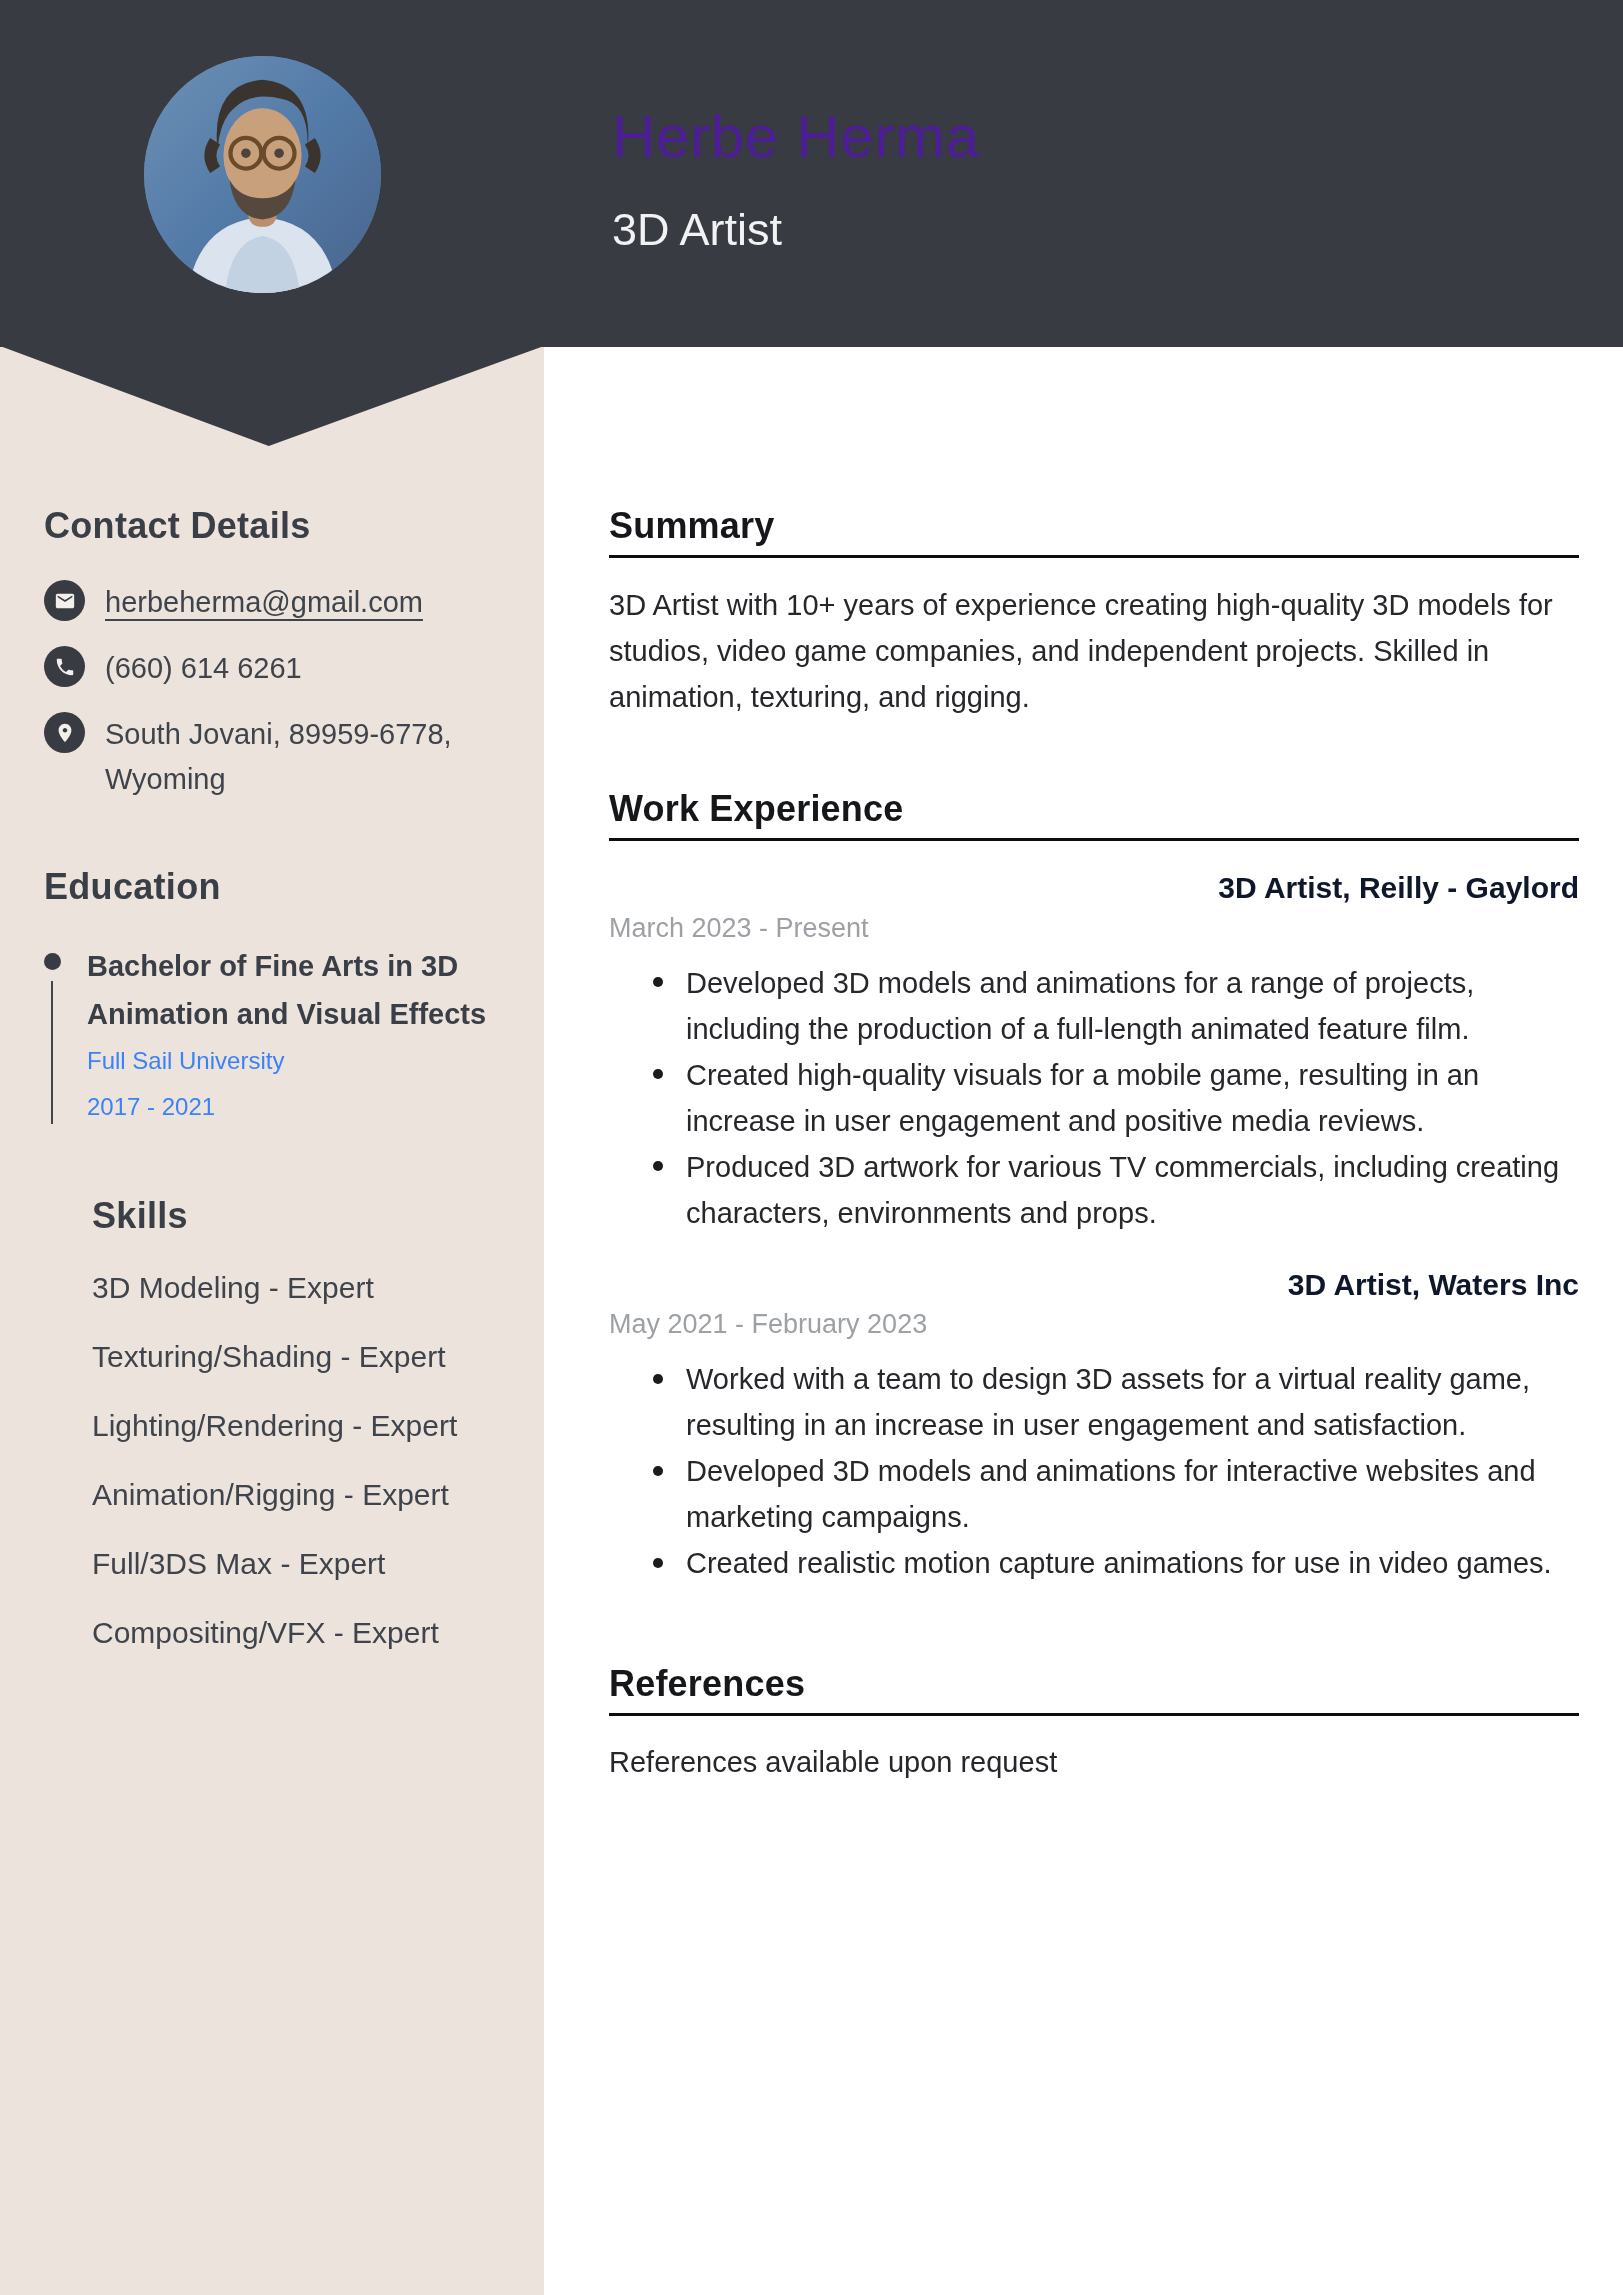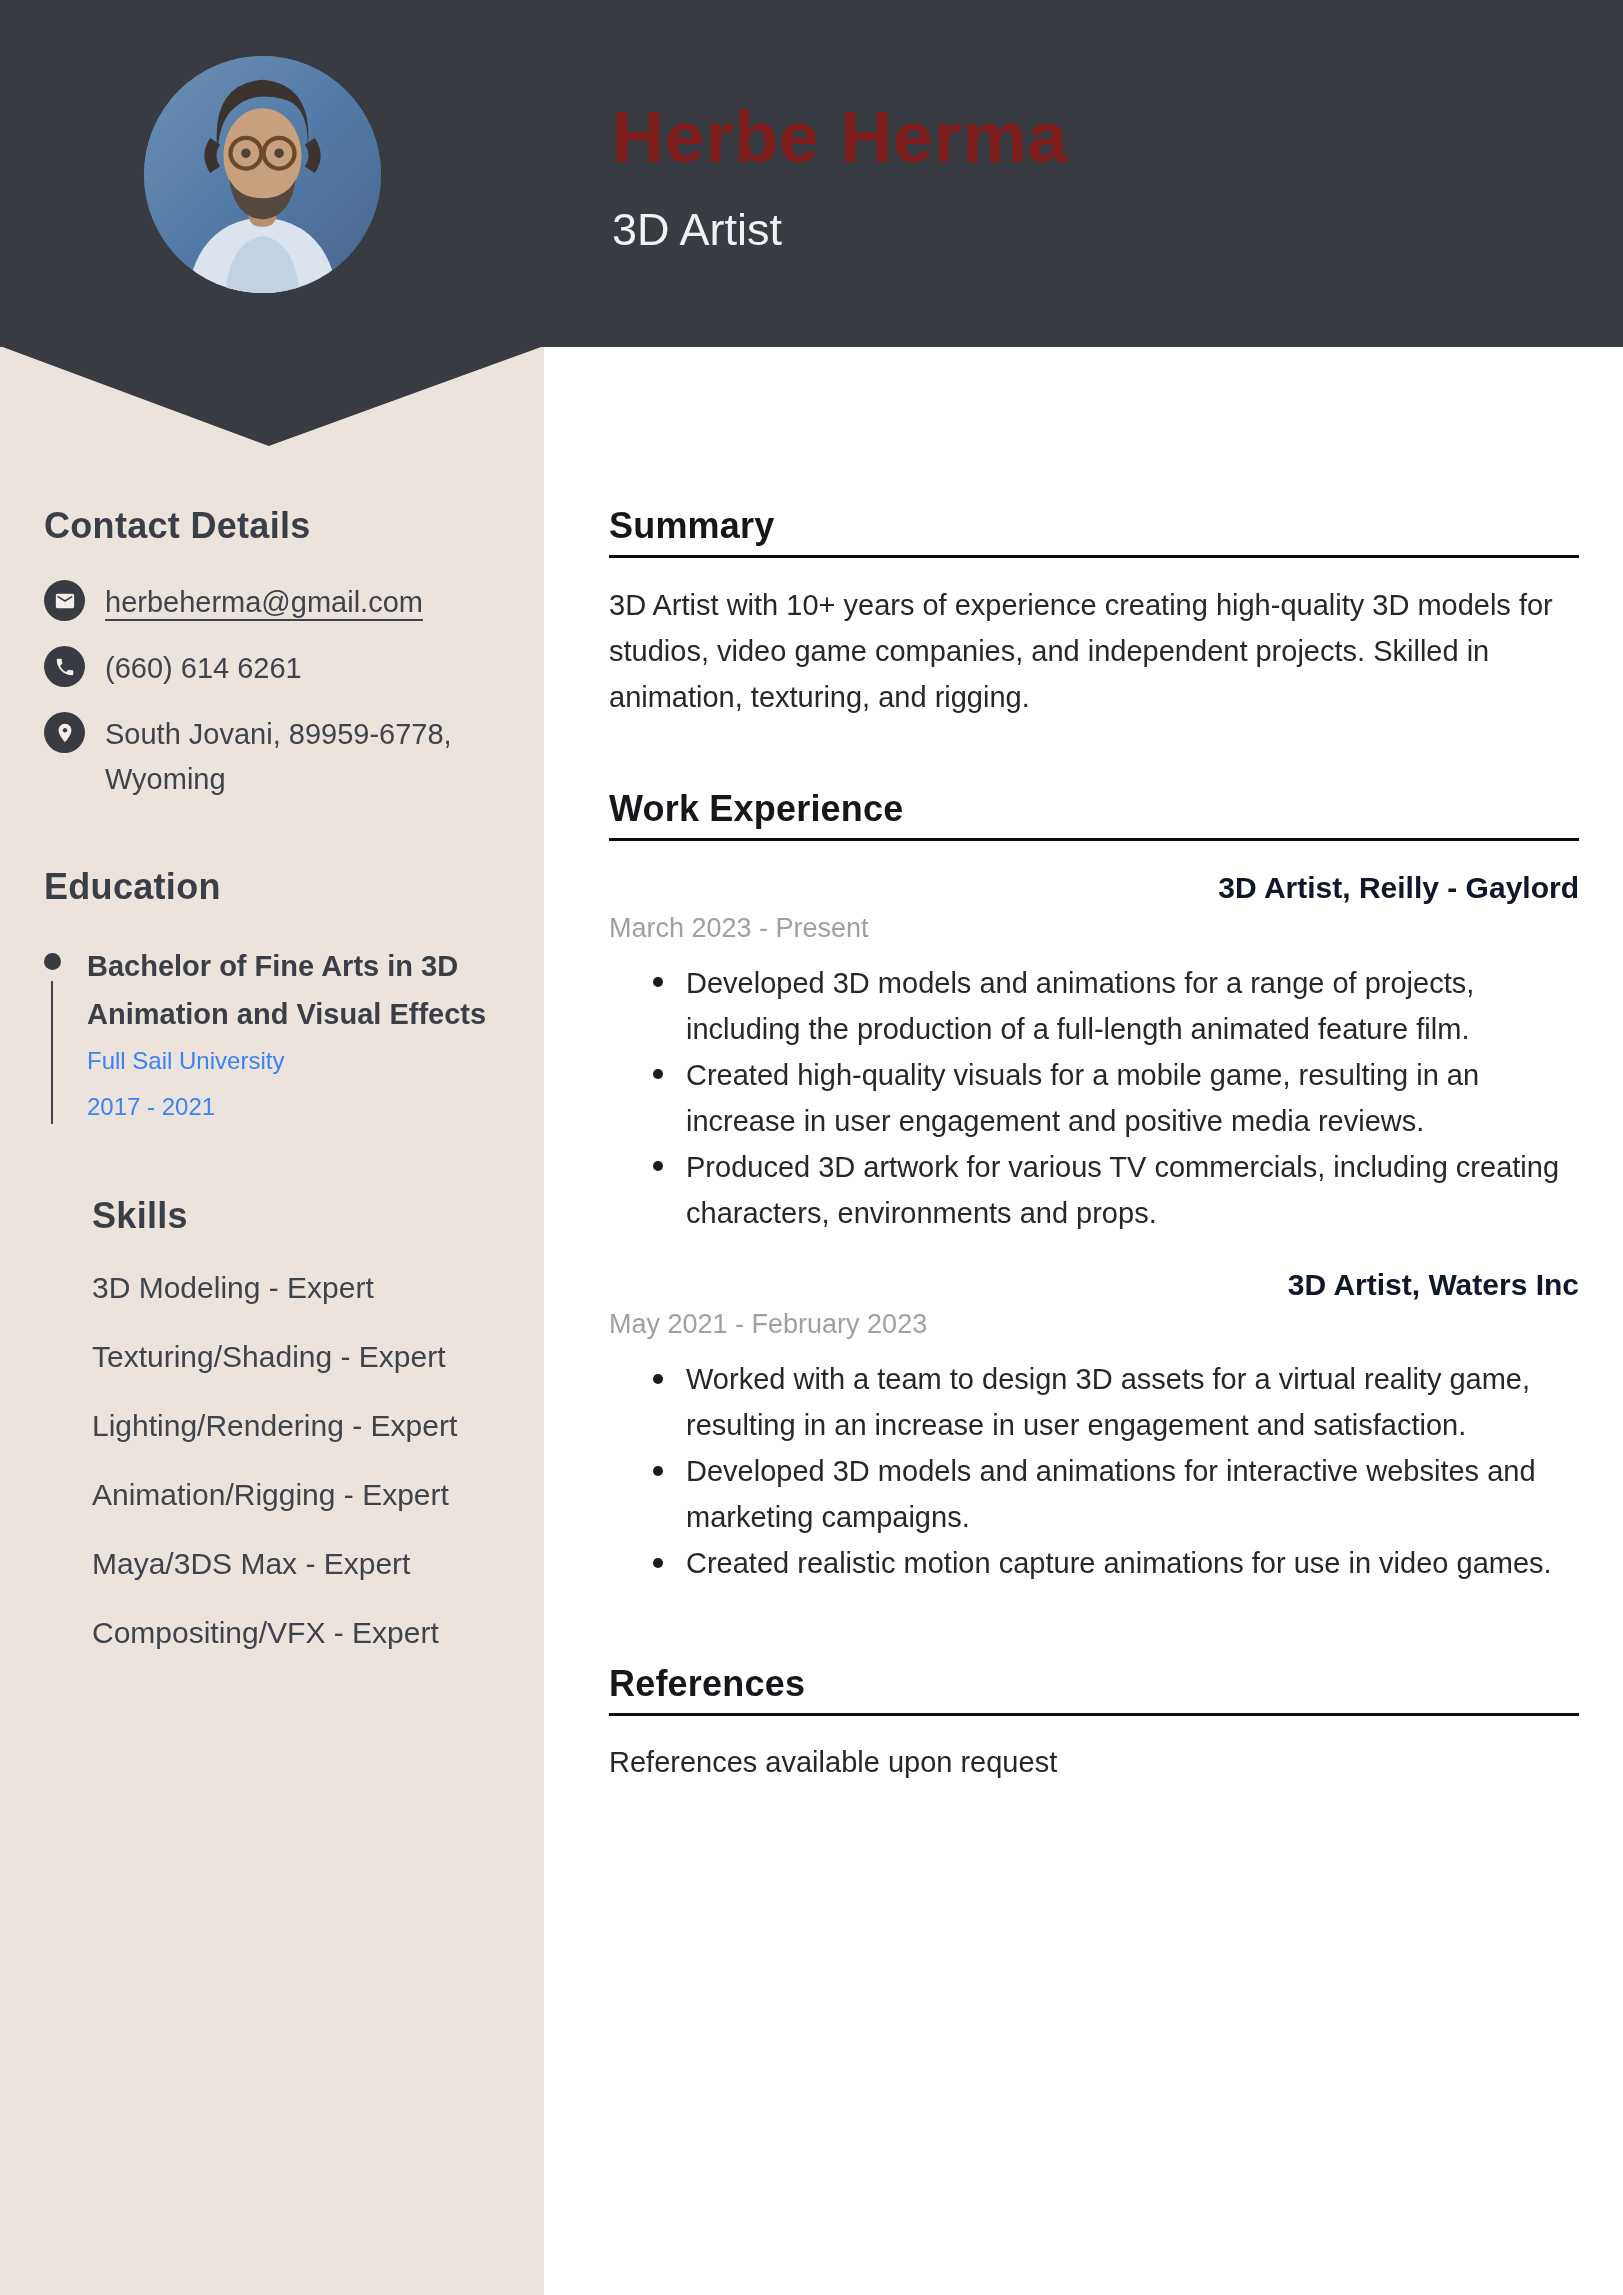--- a/index.html
+++ b/index.html
@@ -18,21 +18,21 @@
     position:relative;width:1623px;height:2295px;background:#ffffff;
     font-family:"Liberation Sans","DejaVu Sans",sans-serif;overflow:hidden;margin:0 auto;
   }
   .sidebar-bg{position:absolute;left:0;top:0;width:544px;height:2295px;background:var(--sidebar-bg);z-index:1;}
   .header-band{position:absolute;left:0;top:0;width:1623px;height:347px;background:var(--header-bg);z-index:3;}
   .header-chevron{position:absolute;left:0;top:346px;width:544px;height:100px;background:var(--header-bg);
     clip-path:polygon(0 0,100% 0,49.4% 100%);z-index:3;}
   .photo{position:absolute;left:144px;top:56px;width:237px;height:237px;border-radius:50%;overflow:hidden;z-index:4;background:#5b7fa6;}
   .photo svg{display:block;width:100%;height:100%;}
   .name-block{position:absolute;left:612px;top:93px;z-index:4;}
-  .name{font-size:72px;line-height:88px;font-weight:700;color:#7f1d1d;letter-spacing:0.7px;}
+  .name{font-size:60px;line-height:88px;font-weight:400;color:#4c1d95;letter-spacing:0.7px;}
   .role{margin-top:29px;font-size:45px;line-height:39px;font-weight:400;color:#f2f2f4;}
 
   .sidebar-content{position:absolute;left:44px;top:505px;width:445px;z-index:2;}
   .side-heading{font-size:36px;line-height:41px;font-weight:700;color:var(--sidebar-heading);letter-spacing:0.3px;}
   .contact-list{margin-top:34px;}
   .contact-row{display:flex;align-items:flex-start;gap:20px;margin-bottom:21px;}
   .icon-circle{flex:none;width:41px;height:41px;border-radius:50%;background:var(--header-bg);
     display:flex;align-items:center;justify-content:center;}
   .icon-circle svg{width:22px;height:22px;fill:#f4efeb;}
   .contact-text{font-size:29px;line-height:45px;color:var(--sidebar-text);padding-top:0px;}
@@ -148,21 +148,21 @@
       </div>
     </div>
 
     <div class="skills-block">
       <div class="side-heading">Skills</div>
       <ul class="skills-list">
         <li>3D Modeling - Expert</li>
         <li>Texturing/Shading - Expert</li>
         <li>Lighting/Rendering - Expert</li>
         <li>Animation/Rigging - Expert</li>
-        <li>Maya/3DS Max - Expert</li>
+        <li>Full/3DS Max - Expert</li>
         <li>Compositing/VFX - Expert</li>
       </ul>
     </div>
 
   </div>
 
   <div class="main-content">
 
     <div class="summary-section">
       <div class="section-head">Summary</div>

